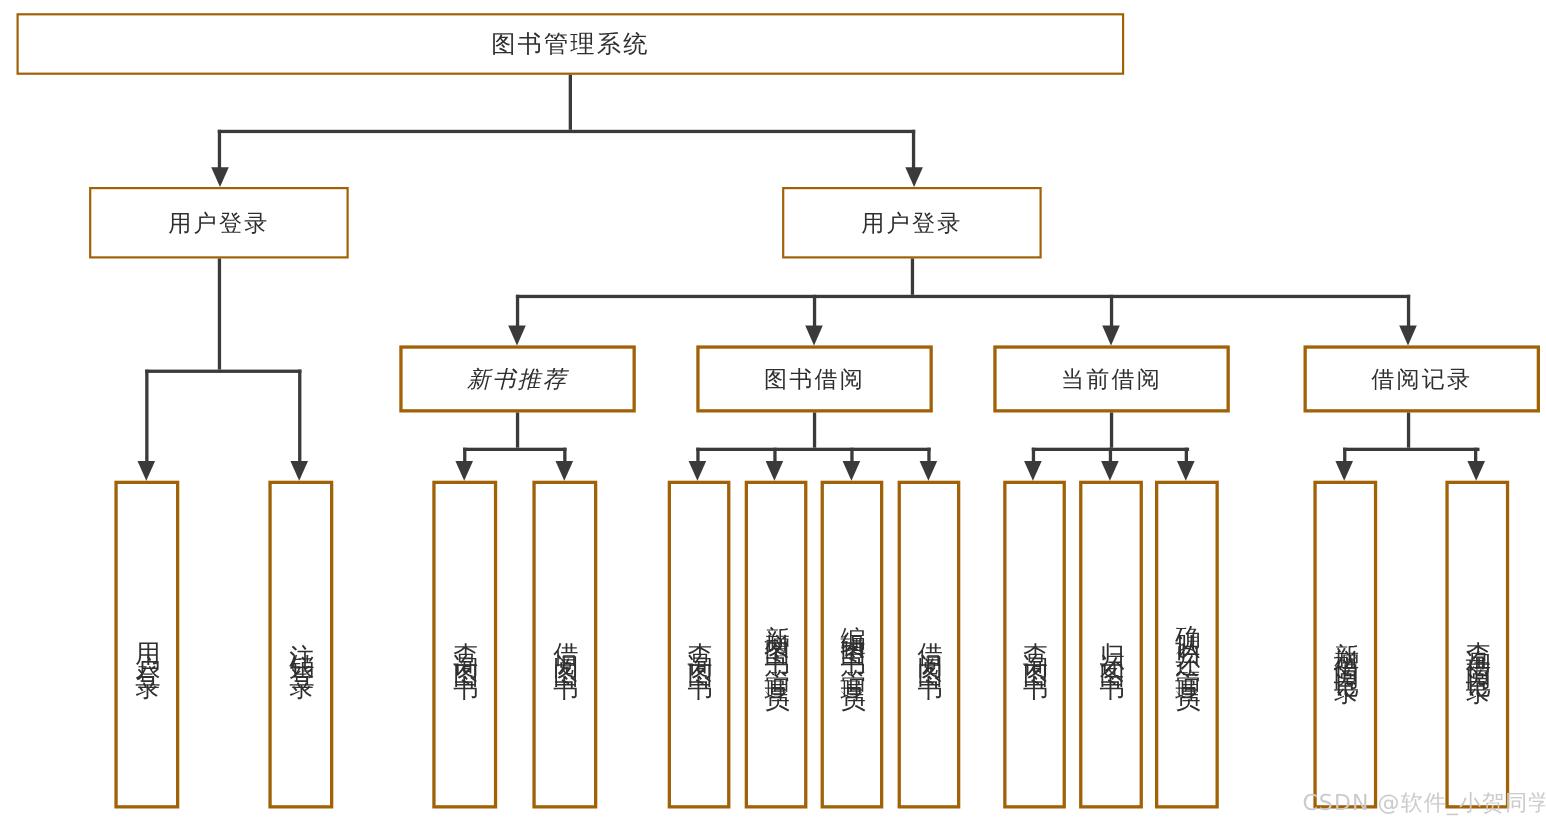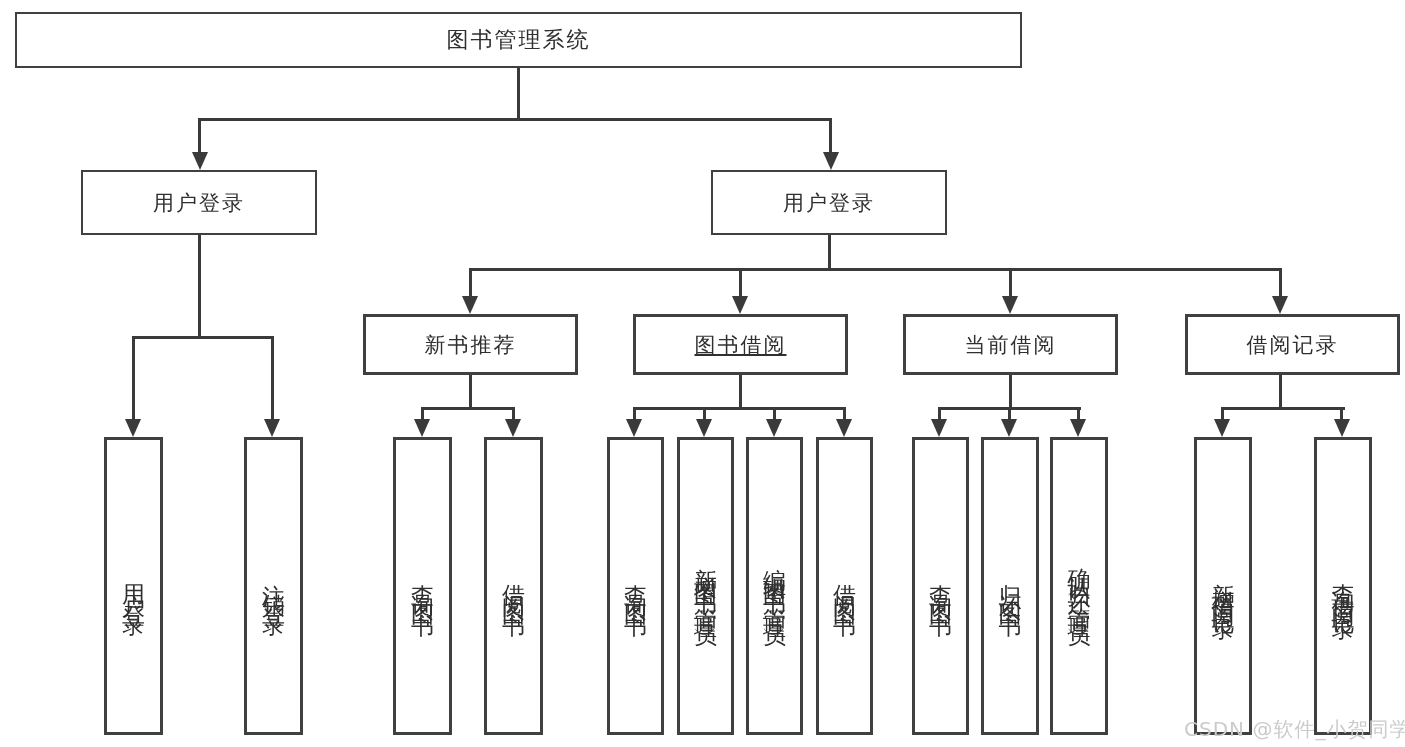--- a/index.html
+++ b/index.html
@@ -4,38 +4,38 @@
 <style>
   html,body { margin:0; padding:0; background:#ffffff; }
   .stage {
     position:relative; width:1405px; height:747px; background:#ffffff;
     font-family:"DejaVu Sans","Liberation Sans",sans-serif;
     color:#2f2f2f; overflow:hidden;
   }
   
   .box {
     position:absolute; box-sizing:border-box; background:#ffffff;
-    border:2px solid #404040; display:flex; align-items:center; justify-content:center;
+    border:2px solid #a16207; display:flex; align-items:center; justify-content:center;
     letter-spacing:2px; text-align:center;
   }
   .lvl3 { border-width:3px; }
   .leaf { border-width:3px; }
   .leaf > span {
     writing-mode:vertical-rl; text-orientation:mixed;
     font-size:23px; letter-spacing:10px; line-height:1;
   }
   .leaf.s6 > span { letter-spacing:7px; }
   .leaf.s9 > span { letter-spacing:8px; }
 
   #box-root   { left:15px;  top:12px;  width:1007px; height:56px; font-size:22px; }
   #box-user   { left:81px;  top:170px; width:236px;  height:65px; font-size:21px; }
   #box-mgmt   { left:711px; top:170px; width:236px;  height:65px; font-size:21px; }
 
-  #box-nb  { left:363px;  top:314px; width:215px; height:61px; font-size:21px; }
-  #box-bb  { left:633px;  top:314px; width:215px; height:61px; font-size:21px;text-decoration:underline; }
+  #box-nb  { left:363px;  top:314px; width:215px; height:61px; font-size:21px;font-style:italic; }
+  #box-bb  { left:633px;  top:314px; width:215px; height:61px; font-size:21px; }
   #box-cb  { left:903px;  top:314px; width:215px; height:61px; font-size:21px; }
   #box-rec { left:1173px; top:314px; width:215px; height:61px; font-size:21px;margin-left:12px; }
 
   .leaf { top:437px; width:59px; height:298px; }
   #leaf-login   { left:104px; }
   #leaf-logout  { left:244px; }
   #leaf-nb-q    { left:393px; }
   #leaf-nb-b    { left:484px; }
   #leaf-bb-q    { left:607px; width:57px; }
   #leaf-bb-add  { left:677px; width:57px; }

